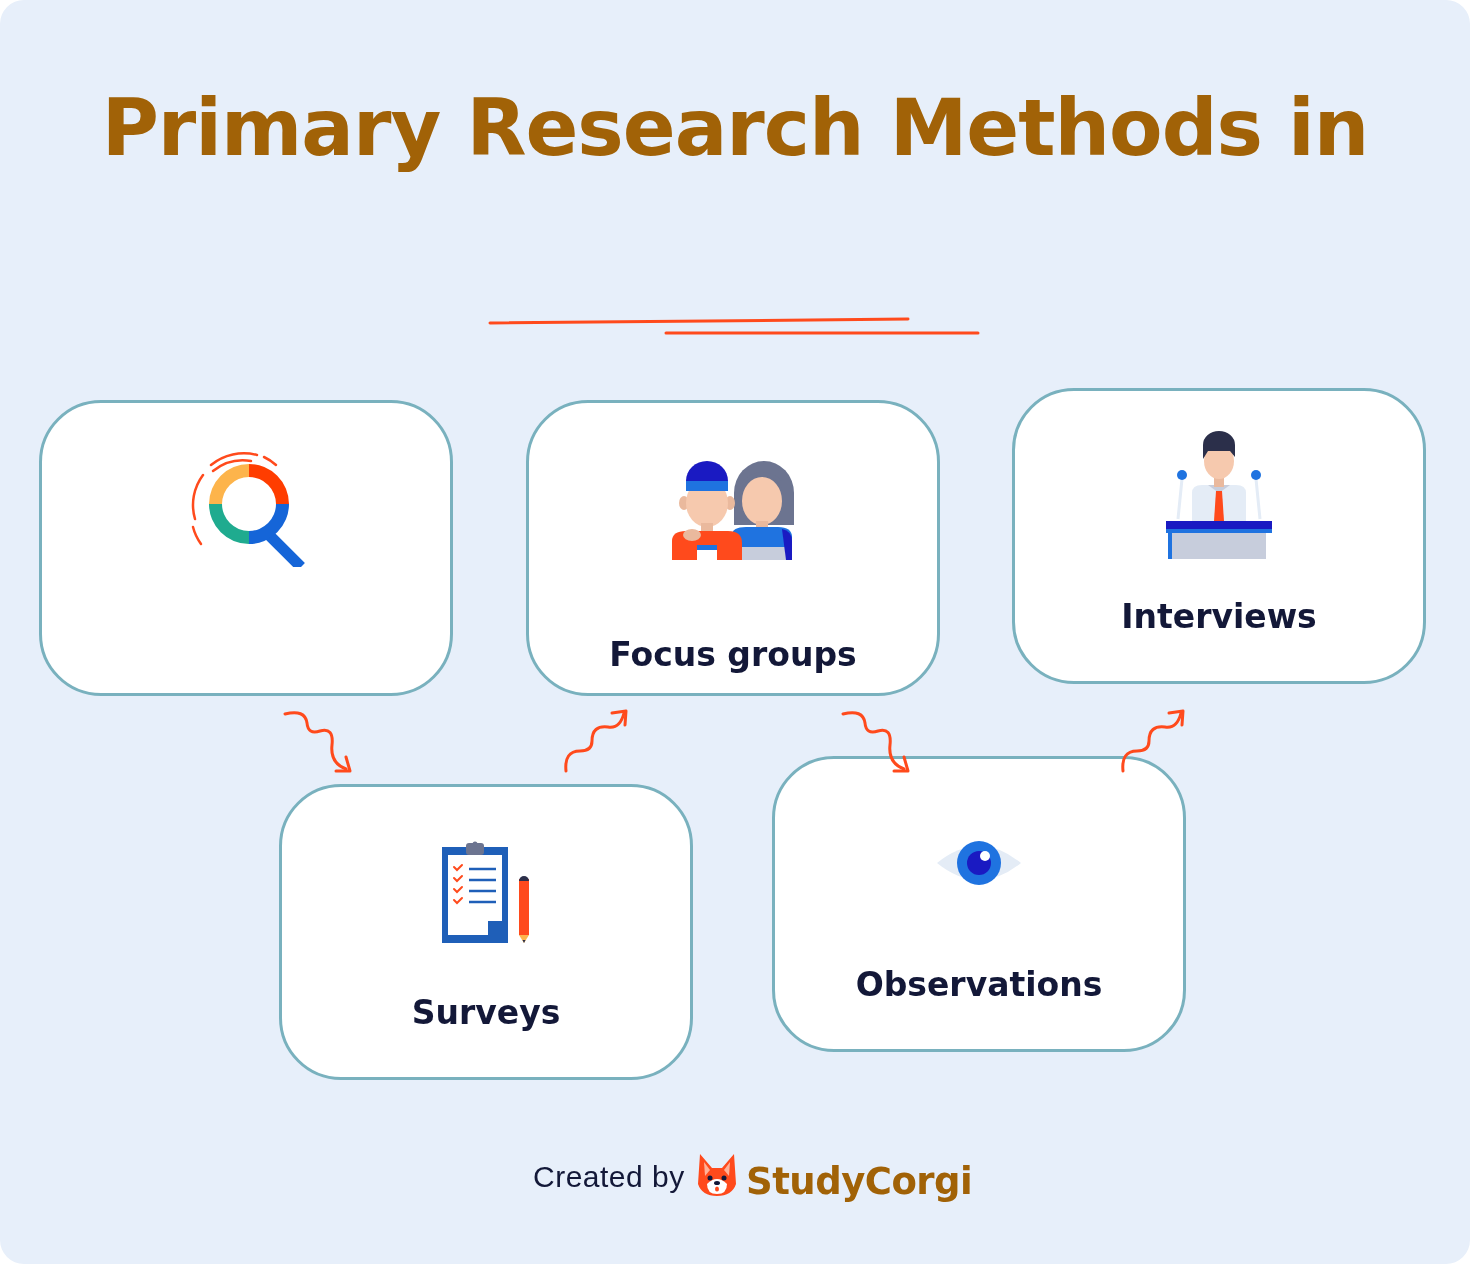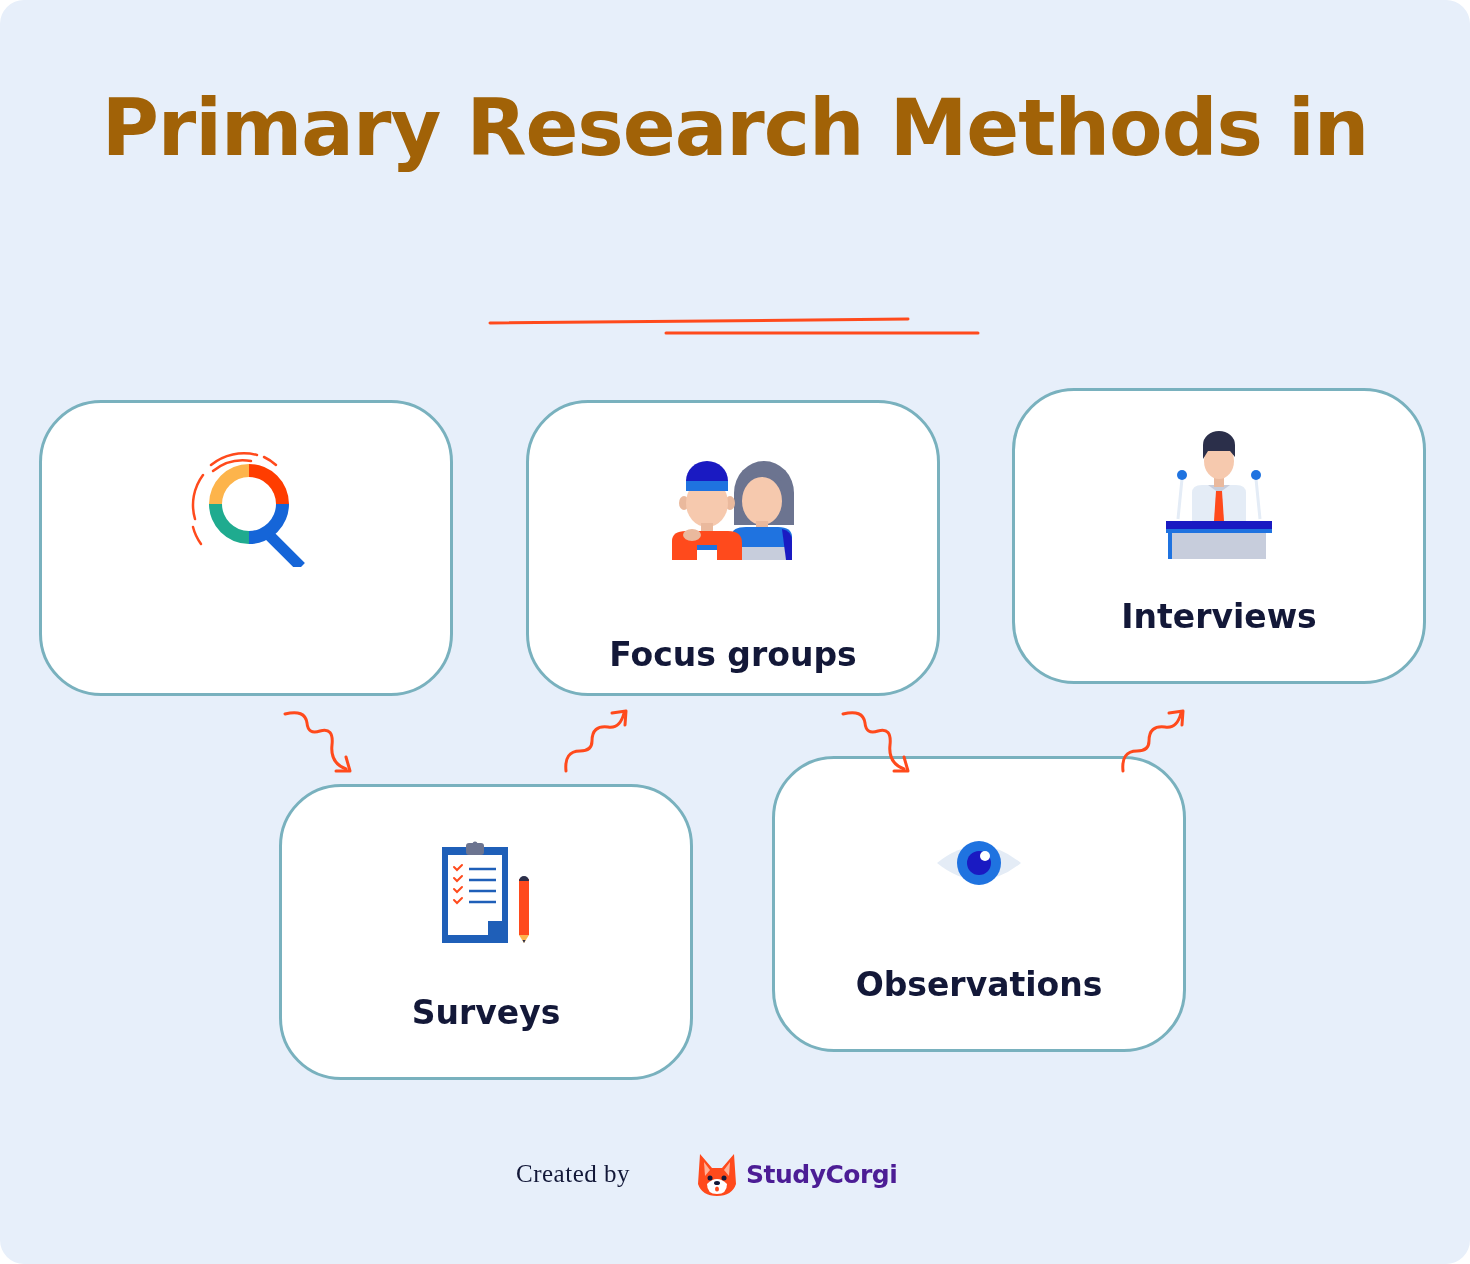--- a/index.html
+++ b/index.html
@@ -5,23 +5,23 @@
   html, body { margin:0; padding:0; background:#ffffff; }
   body { width:1470px; height:1264px; position:relative; overflow:hidden; font-family:"DejaVu Sans", sans-serif; }
   .canvas { position:absolute; left:0; top:0; width:1470px; height:1264px; background:#e7effa; border-radius:24px; }
   .title { position:absolute; left:0; top:72px; width:1470px; text-align:center; color:#a16207; font-weight:bold; font-size:78px; line-height:112px; letter-spacing:-1px; }
   .underline { position:absolute; left:0; top:0; }
   .card { position:absolute; width:414px; height:296px; background:#ffffff; border:3px solid #79b1be; border-radius:62px; box-sizing:border-box; }
   .card .icon { position:absolute; left:50%; transform:translateX(-50%); }
   .card .label { position:absolute; left:0; width:100%; text-align:center; color:#131838; font-weight:bold; font-size:33px; }
   .arrow { position:absolute; }
   .footer { position:absolute; top:1148px; left:0; width:1470px; height:56px; }
-  .footer .created { position:absolute; left:516px; top:12px; font-size:25px; color:#131838; font-family:Liberation Serif, serif; letter-spacing:0.5px; }
+  .footer .created { position:absolute; left:533px; top:12px; font-size:30px; color:#131838; font-family:Liberation Sans, sans-serif; letter-spacing:0.5px; }
   .footer .logo { position:absolute; left:696px; top:2px; }
-  .footer .brand { position:absolute; left:746px; top:12px; font-size:25px; font-weight:bold; color:#4c1d95; font-family:"DejaVu Sans", sans-serif; letter-spacing:-0.5px; }
+  .footer .brand { position:absolute; left:746px; top:12px; font-size:37px; font-weight:bold; color:#a16207; font-family:"DejaVu Sans", sans-serif; letter-spacing:-0.5px; }
 </style>
 </head>
 <body>
 
 <div class="canvas">
 
   <div class="title">
     <div>Primary Research Methods in</div>
   </div>
 

